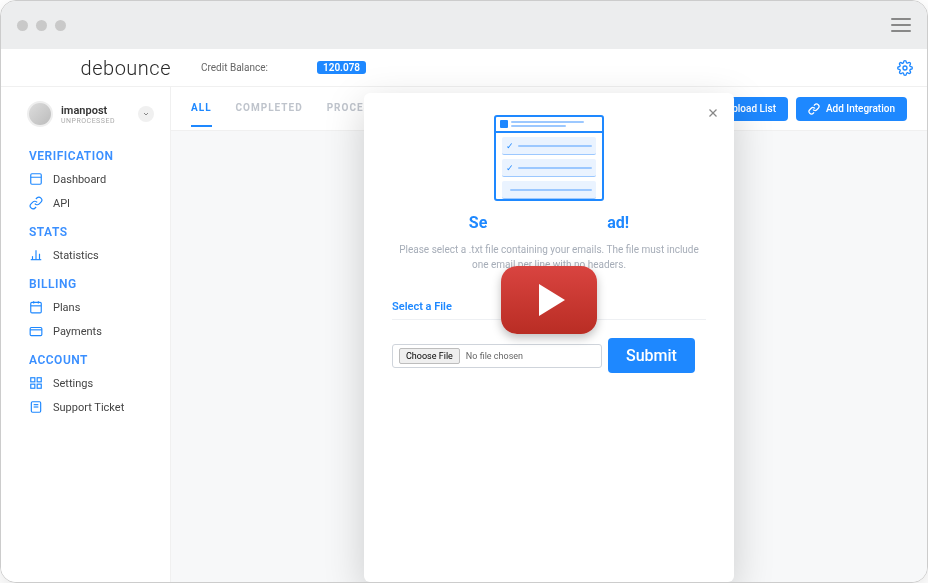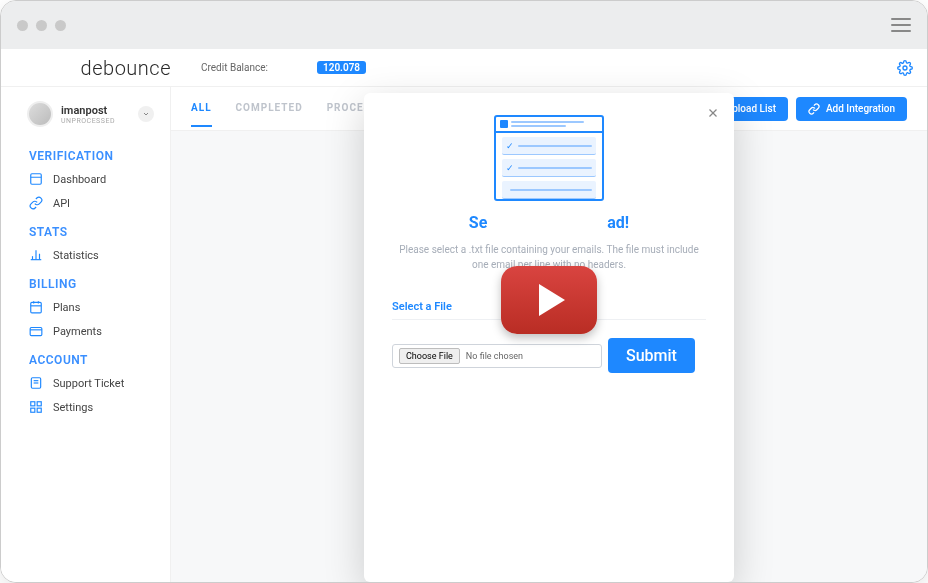--- a/index.html
+++ b/index.html
@@ -144,34 +144,34 @@
         <svg class="nicon" viewBox="0 0 24 24" fill="none" stroke="currentColor" stroke-width="2">
             <rect x="2" y="6" width="20" height="14" rx="2"></rect>
             <line x1="2" y1="10" x2="22" y2="10"></line>
           </svg>
         <span>Payments</span>
       </div>
 
       <div class="section-label">ACCOUNT</div>
       <div class="nav-item">
         <svg class="nicon" viewBox="0 0 24 24" fill="none" stroke="currentColor" stroke-width="2">
-            <rect x="4" y="3" width="16" height="18" rx="2"></rect>
-            <line x1="8" y1="8" x2="16" y2="8"></line>
-            <line x1="8" y1="12" x2="16" y2="12"></line>
-          </svg>
-        <span>Support Ticket</span>
-      </div>
-      <div class="nav-item">
-        <svg class="nicon" viewBox="0 0 24 24" fill="none" stroke="currentColor" stroke-width="2">
             <rect x="3" y="3" width="7" height="7"></rect>
             <rect x="14" y="3" width="7" height="7"></rect>
             <rect x="3" y="14" width="7" height="7"></rect>
             <rect x="14" y="14" width="7" height="7"></rect>
           </svg>
         <span>Settings</span>
+      </div>
+      <div class="nav-item">
+        <svg class="nicon" viewBox="0 0 24 24" fill="none" stroke="currentColor" stroke-width="2">
+            <rect x="4" y="3" width="16" height="18" rx="2"></rect>
+            <line x1="8" y1="8" x2="16" y2="8"></line>
+            <line x1="8" y1="12" x2="16" y2="12"></line>
+          </svg>
+        <span>Support Ticket</span>
       </div>
     </div>
 
     <div class="main">
       <div class="tabs-row">
         <div class="tabs">
           <div class="tab active">ALL</div>
           <div class="tab">COMPLETED</div>
           <div class="tab">PROCESSING</div>
           <div class="tab">UNPROCESSED</div>

